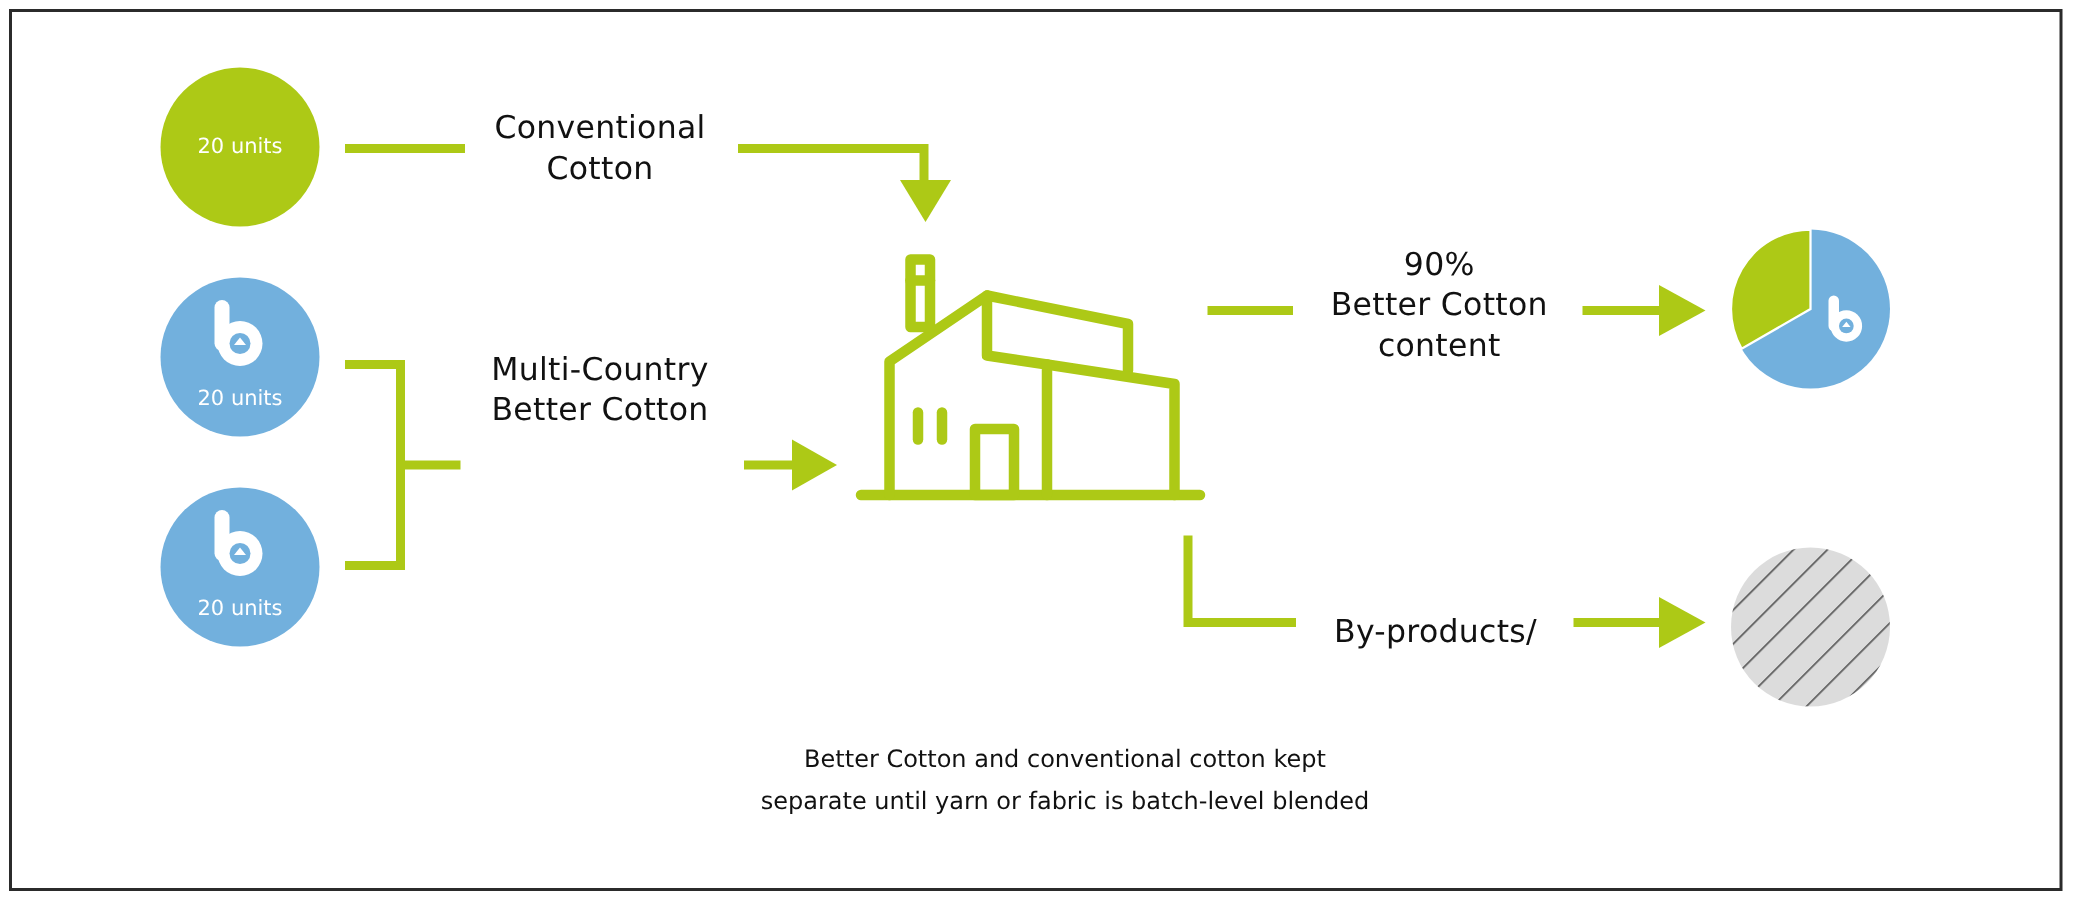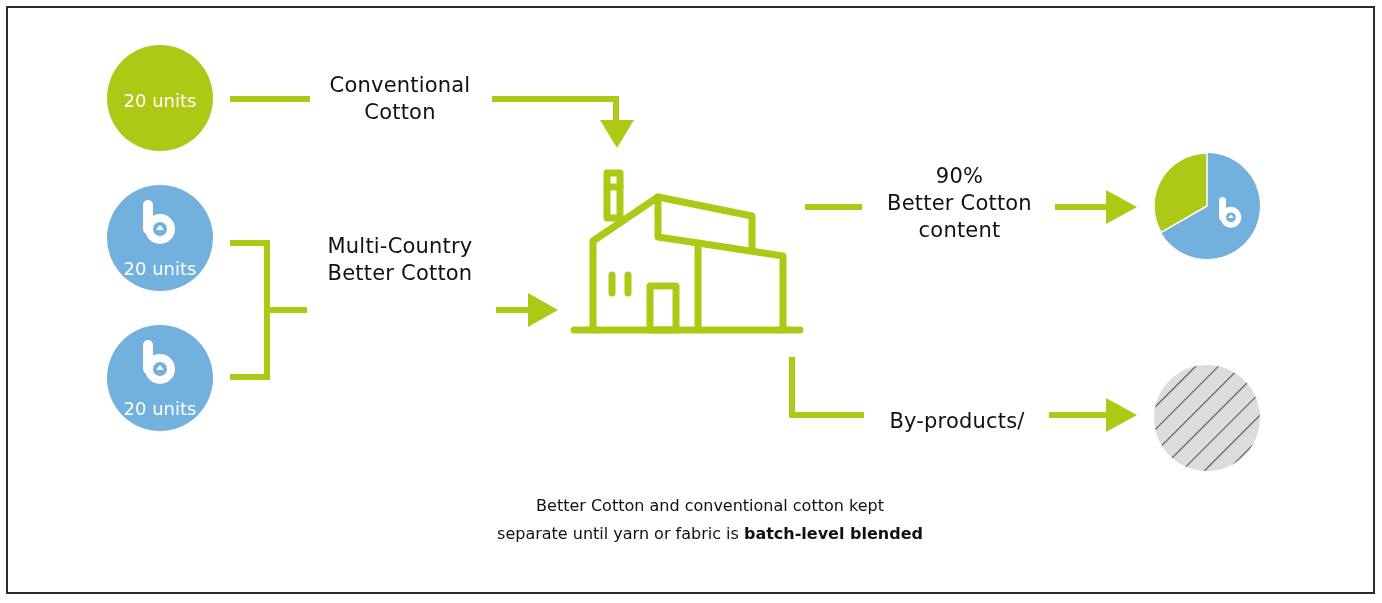--- a/index.html
+++ b/index.html
@@ -3,24 +3,24 @@
 <meta charset="utf-8">
 <style>
   html, body { margin: 0; padding: 0; background: #ffffff; }
   body { width: 1382px; height: 603px; position: relative; overflow: hidden;
          font-family: "DejaVu Sans", "Liberation Sans", sans-serif; color: #111; }
   .frame { position: absolute; left: 6px; top: 6px; width: 1369px; height: 588px;
            border: 2px solid #2b2b2b; border-right-width: 2px; box-sizing: border-box; background:#fff; }
   svg.diagram { position: absolute; left: 0; top: 0; }
   .lbl { position: absolute; text-align: center; font-size: 21px; line-height: 27px;
          font-weight: 500; color: #111; letter-spacing: 0.2px; }
-  .unit { position: absolute; color: #fff; font-size: 18px; text-align: center; width: 106px; }
+  .unit { position: absolute; color: #fff; font-size: 14px; text-align: center; width: 106px; }
   .caption { position: absolute; left: 300px; width: 820px; top: 492px; text-align: center;
              font-size: 16px; line-height: 28px; color: #111; }
-  .caption b { font-weight: bold; }
+  .caption b { font-weight: normal; }
 </style>
 </head>
 <body>
 
 <div class="frame"></div>
 
 <svg class="diagram" width="1382" height="603" viewBox="0 0 1382 603">
   <defs>
     <pattern id="hatch" patternUnits="userSpaceOnUse" width="16" height="16" patternTransform="rotate(45)">
       <rect width="16" height="16" fill="#dcdcdc"></rect>

